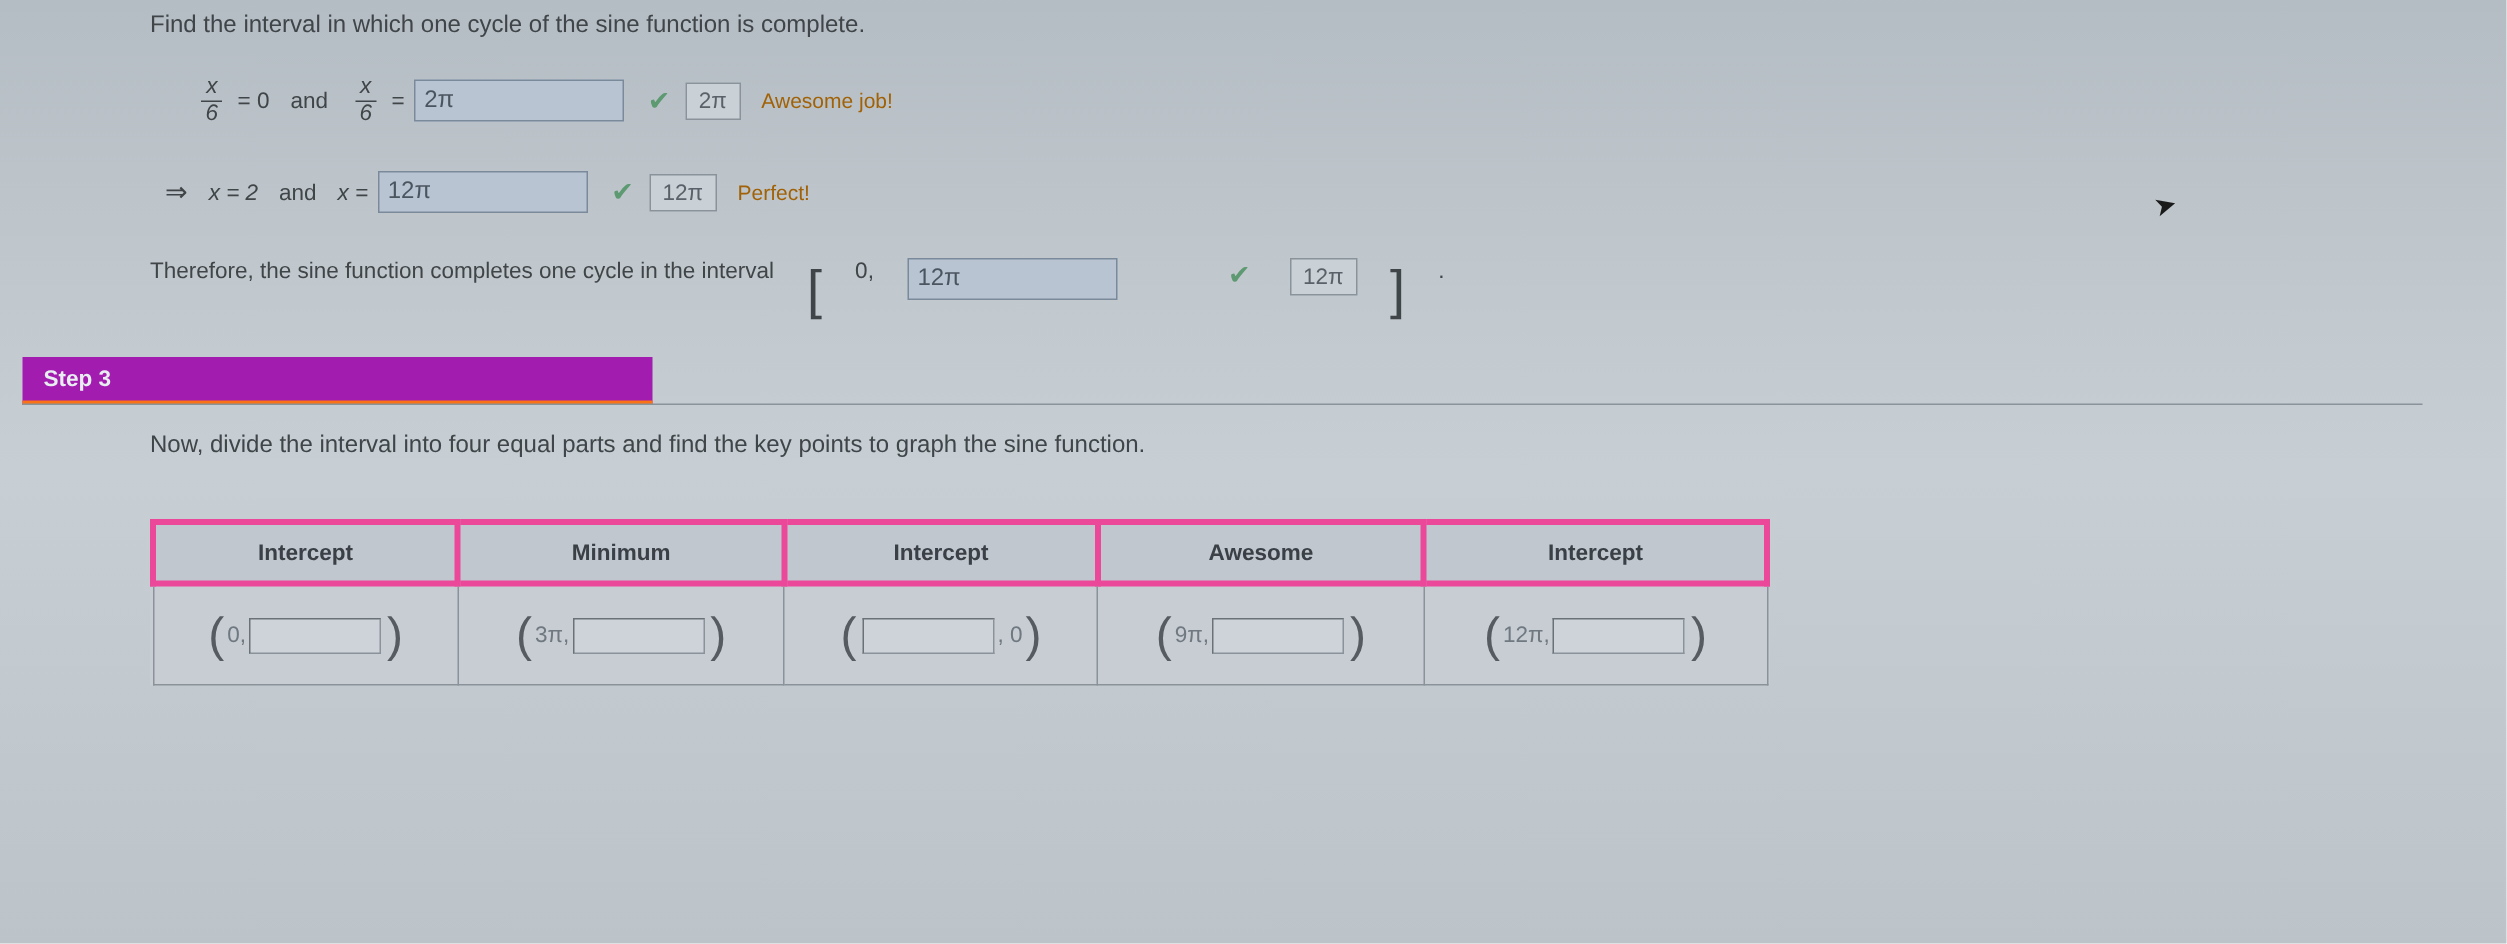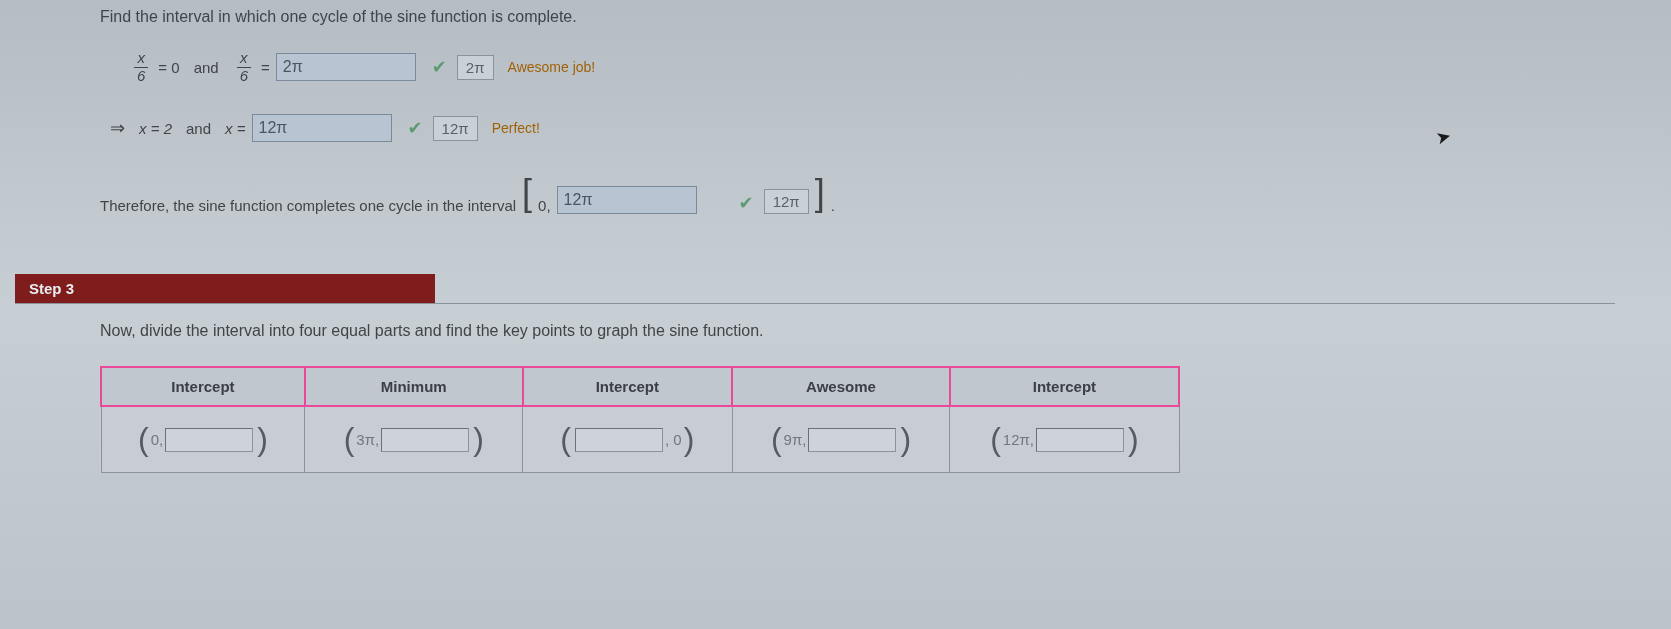--- a/index.html
+++ b/index.html
@@ -80,61 +80,61 @@
     }
     .feedback-text {
       color: #a16207;
       font-weight: normal;
       font-size: 14px;
       margin-left: 8px;
     }
     .conclusion-row {
       margin-left: 0;
       display: flex;
-      align-items: flex-end;
-      gap: 6px;
-      margin-bottom: 60px;
+      align-items: flex-start;
+      gap: 22px;
+      margin-bottom: 24px;
     }
     .bracket {
       font-size: 36px;
       font-weight: 300;
       color: #3f4548;
     }
     .step-header {
-      background: #7f1d1d;
+      background: #a21caf;
       color: #e8edf2;
       padding: 6px 14px;
       font-weight: bold;
       font-size: 15px;
       margin-left: -85px;
       width: 420px;
-      border-bottom: 1px solid #f97316;
+      border-bottom: 3px solid #f97316;
     }
     .step-divider {
       border-bottom: 1px solid #8a929a;
       margin-left: -85px;
       width: 1600px;
       margin-top: -1px;
     }
     .step-content {
       margin-top: 18px;
       margin-left: 0;
     }
     .step-instruction {
       color: #3f4548;
       font-size: 16px;
-      margin-bottom: 26px;
+      margin-bottom: 40px;
     }
     .key-points-table {
       border-collapse: collapse;
       width: 1080px;
       background: #c7cdd3;
     }
     .key-points-table th {
-      border: 2px solid #ec4899;
+      border: 4px solid #ec4899;
       padding: 10px 8px;
       color: #3a4046;
       font-weight: bold;
       font-size: 15px;
       text-align: center;
       background: #c0c7ce;
     }
     .key-points-table td {
       border: 1px solid #8a929a;
       padding: 14px 10px;

